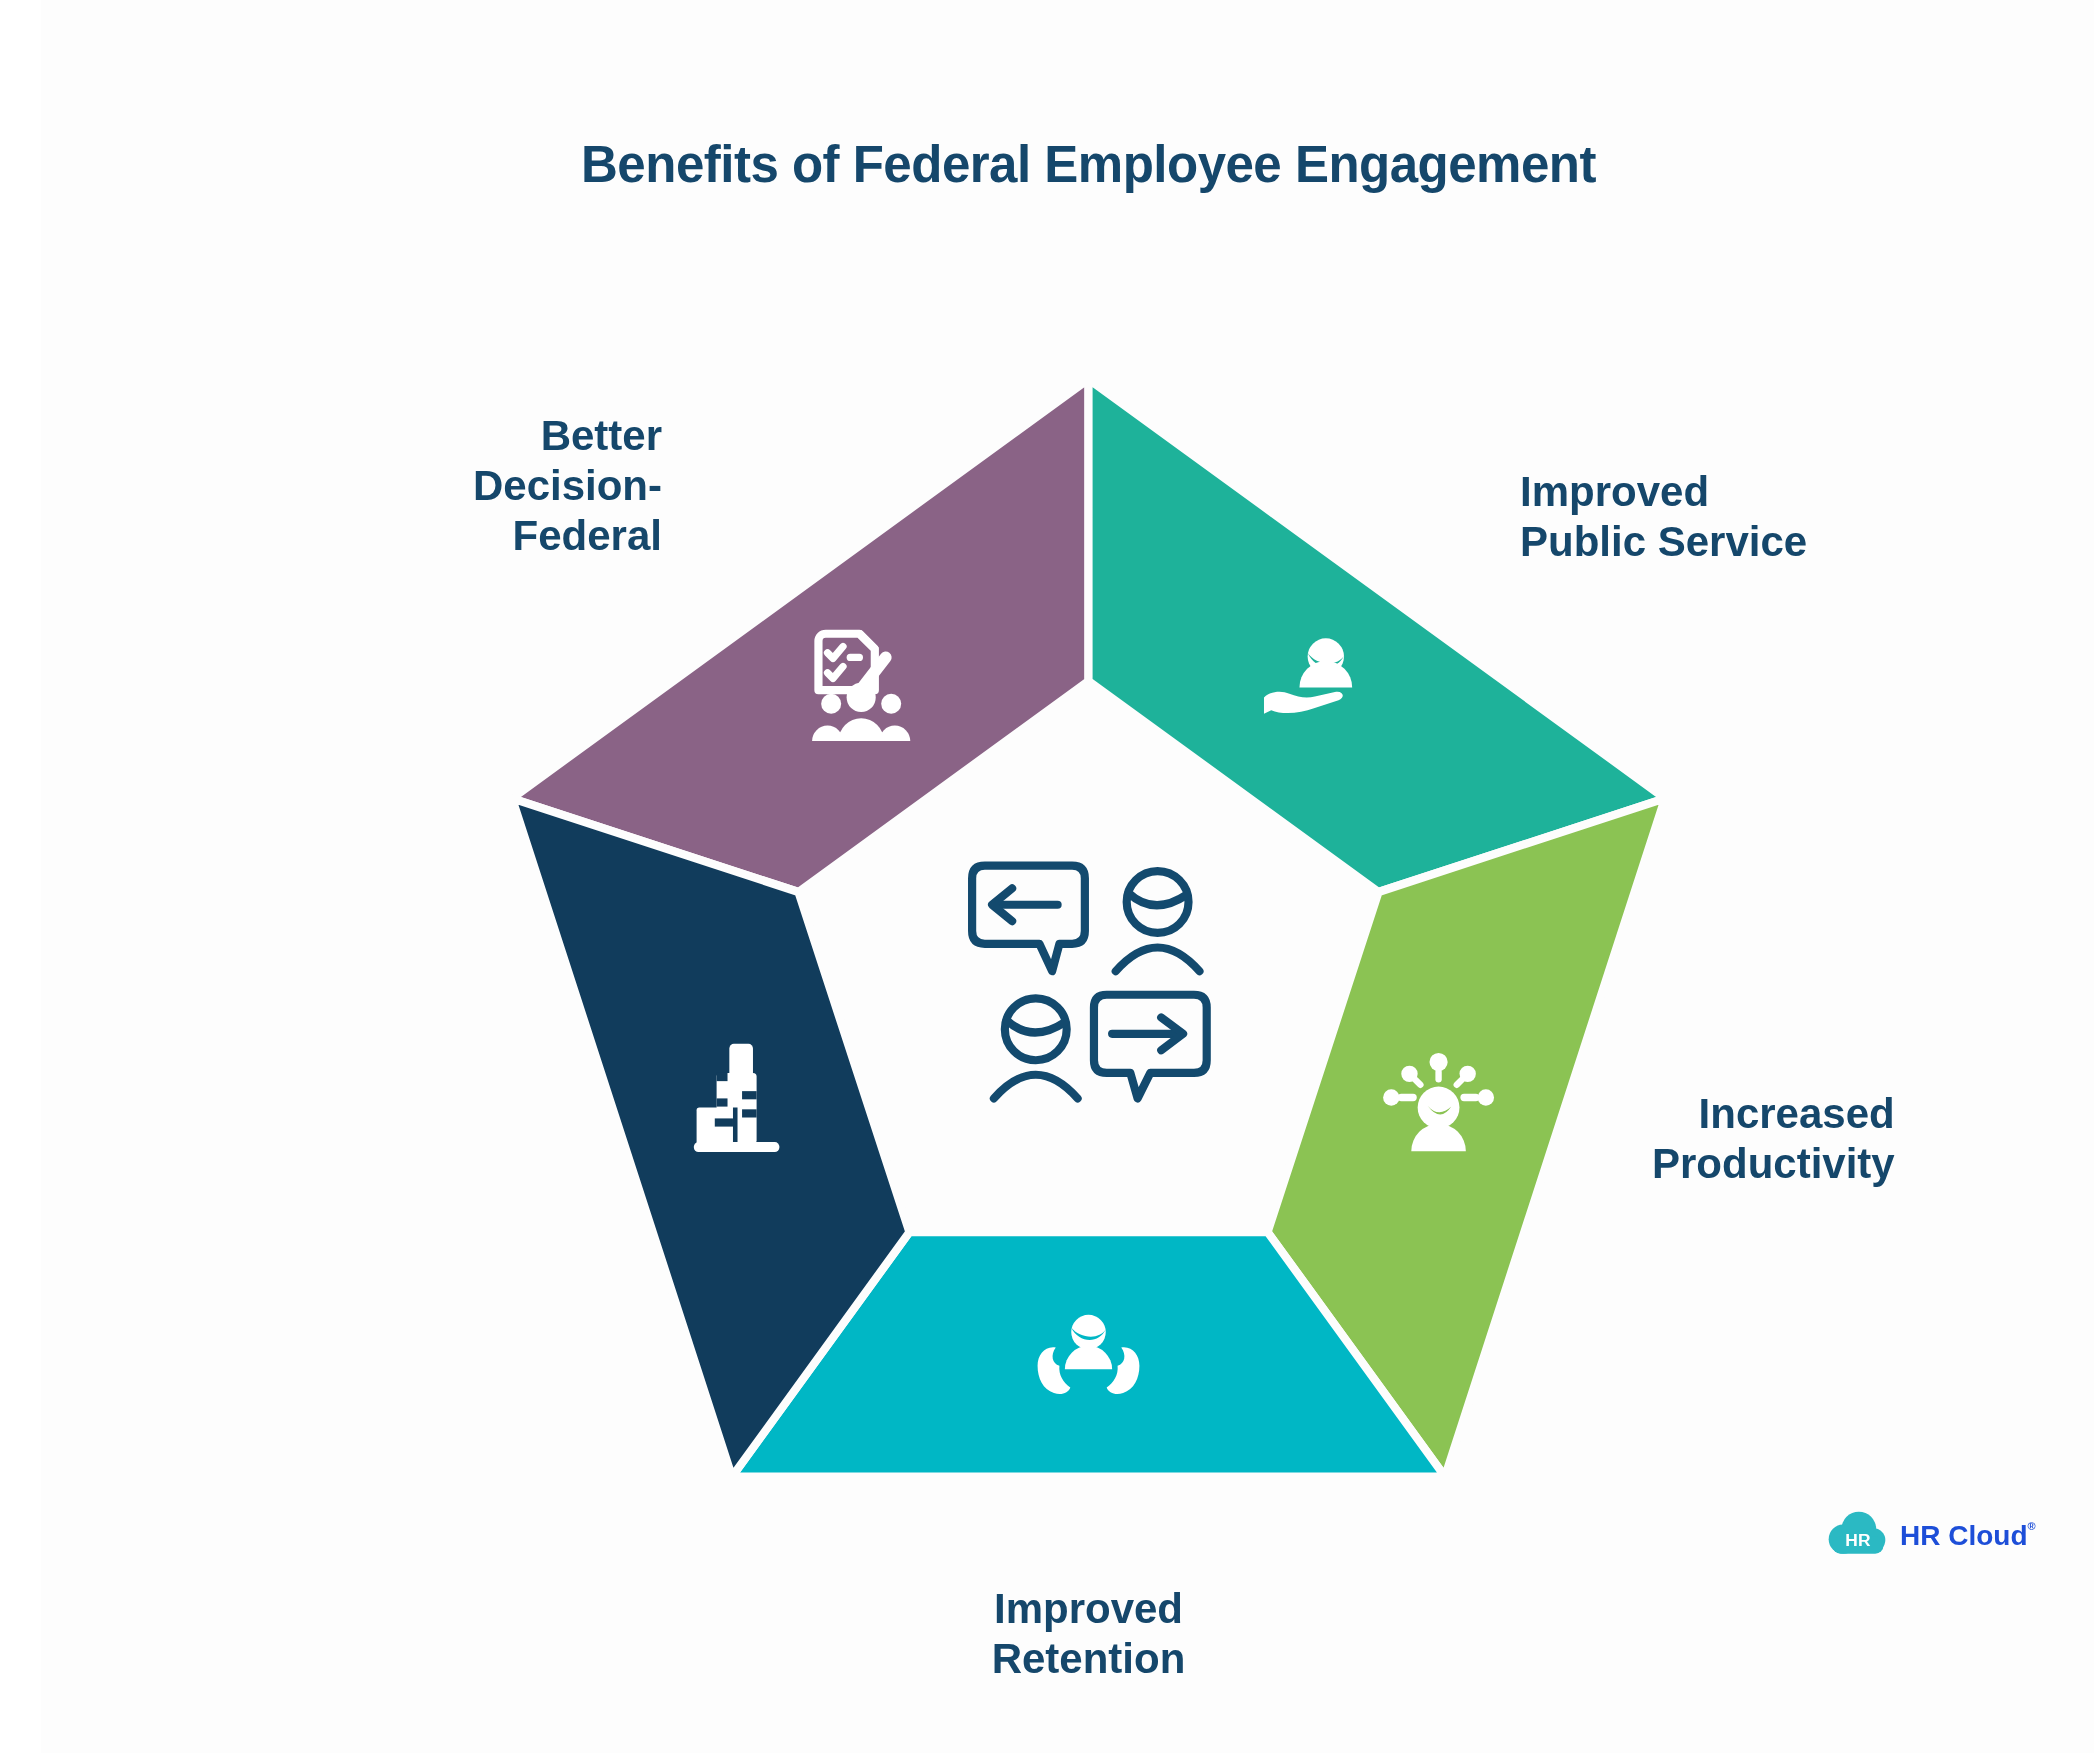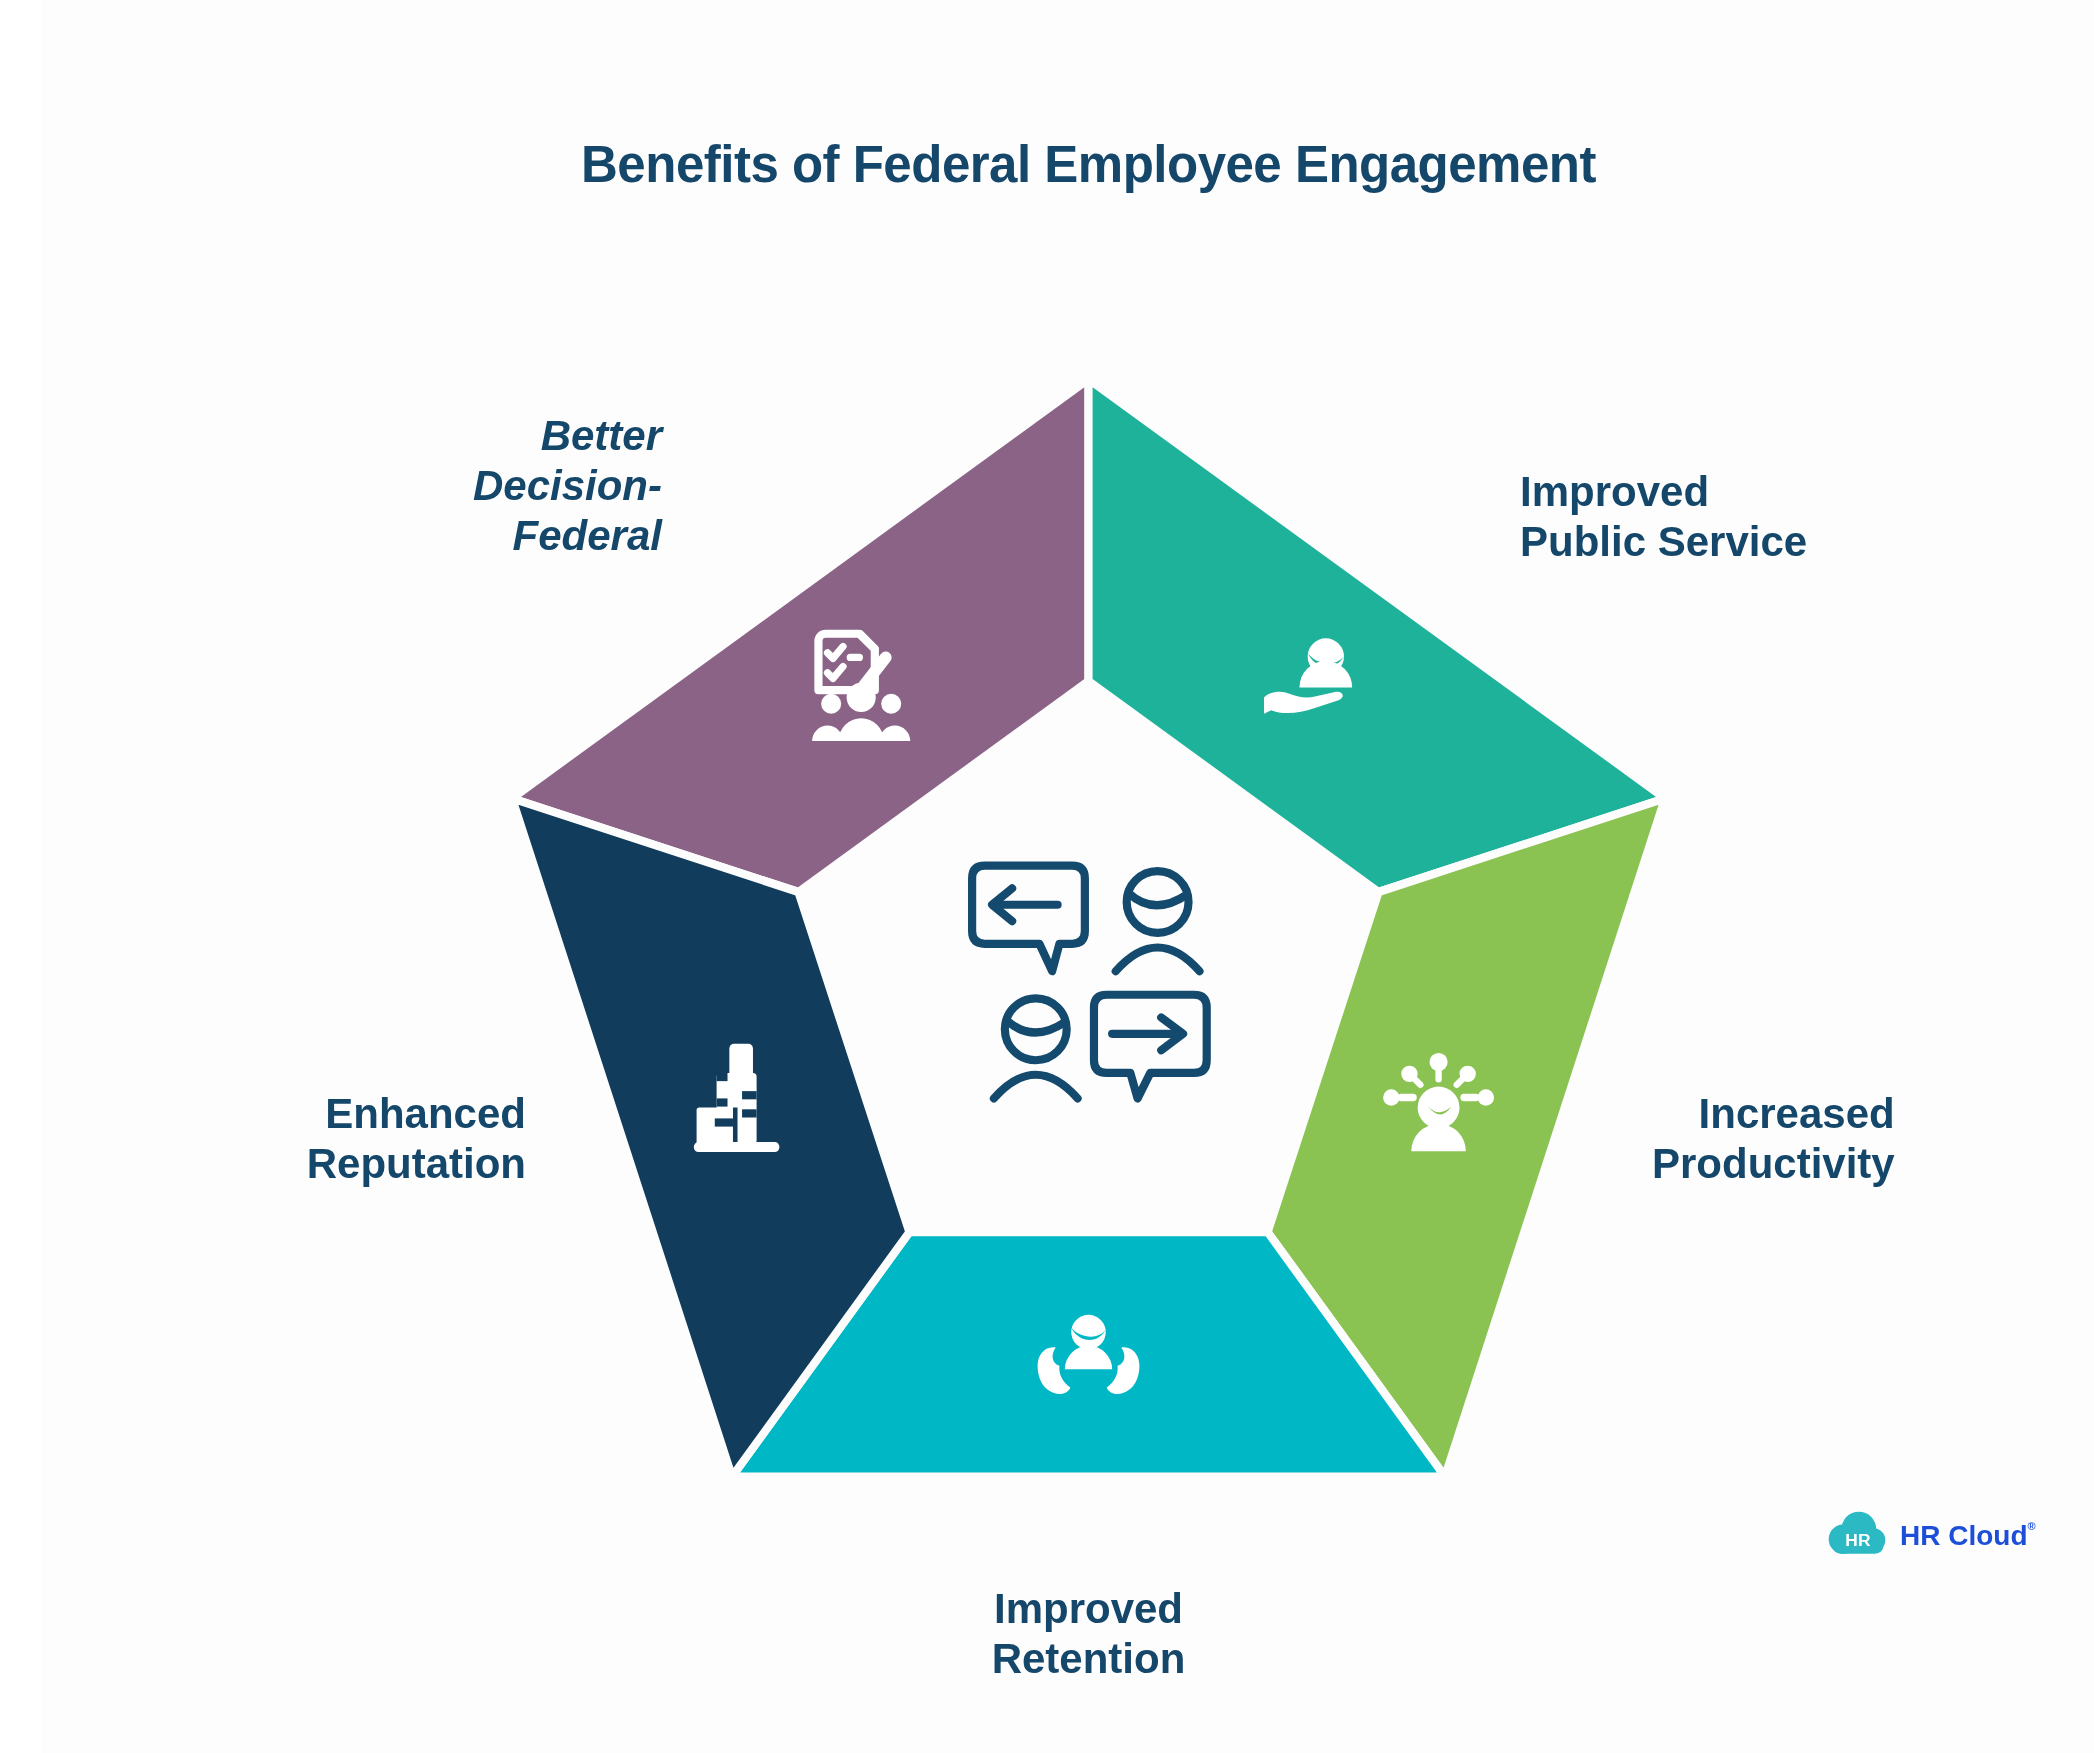--- a/index.html
+++ b/index.html
@@ -16,21 +16,21 @@
     text-align:center;
     font-size:51px;font-weight:bold;color:#15476b;
     letter-spacing:-0.5px;
   }
   .seg-label{
     position:absolute;
     font-size:42px;font-weight:bold;color:#15476b;
     line-height:50px;white-space:nowrap;
   }
   .seg-label span{display:block;}
-  .lbl-decision{right:1474px;top:411px;text-align:right;font-style:italic;}
+  .lbl-decision{right:1474px;top:411px;text-align:right;}
   .lbl-public{left:1479px;top:467px;text-align:left;}
   .lbl-productivity{left:1611px;top:1089px;text-align:right;}
   .lbl-reputation{right:1610px;top:1089px;text-align:right;}
   .lbl-retention{left:911px;width:273px;top:1584px;text-align:center;}
   .pentagon-svg{position:absolute;left:0;top:0;}
   .logo{
     position:absolute;left:1784px;top:1509px;
     display:flex;align-items:center;gap:11px;
   }
   .logo-text{
@@ -140,24 +140,20 @@
     <span>Public Service</span>
   </div>
   <div class="seg-label lbl-productivity">
     <span>Increased</span>
     <span>Productivity</span>
   </div>
   <div class="seg-label lbl-retention">
     <span>Improved</span>
     <span>Retention</span>
   </div>
-  <div class="seg-label lbl-reputation">
-    <span>Enhanced</span>
-    <span>Reputation</span>
-  </div>
 
   <div class="logo">
     <svg width="64" height="53" viewBox="0 0 70 58">
       <g fill="#2bb9c3">
         <circle cx="20" cy="33" r="16"></circle>
         <circle cx="37" cy="22" r="19"></circle>
         <circle cx="53" cy="34" r="13"></circle>
         <rect x="8" y="30" width="56" height="19" rx="9"></rect>
       </g>
       <text x="36" y="41" text-anchor="middle" font-family="Liberation Sans, sans-serif" font-size="19" font-weight="bold" fill="#ffffff">HR</text>

